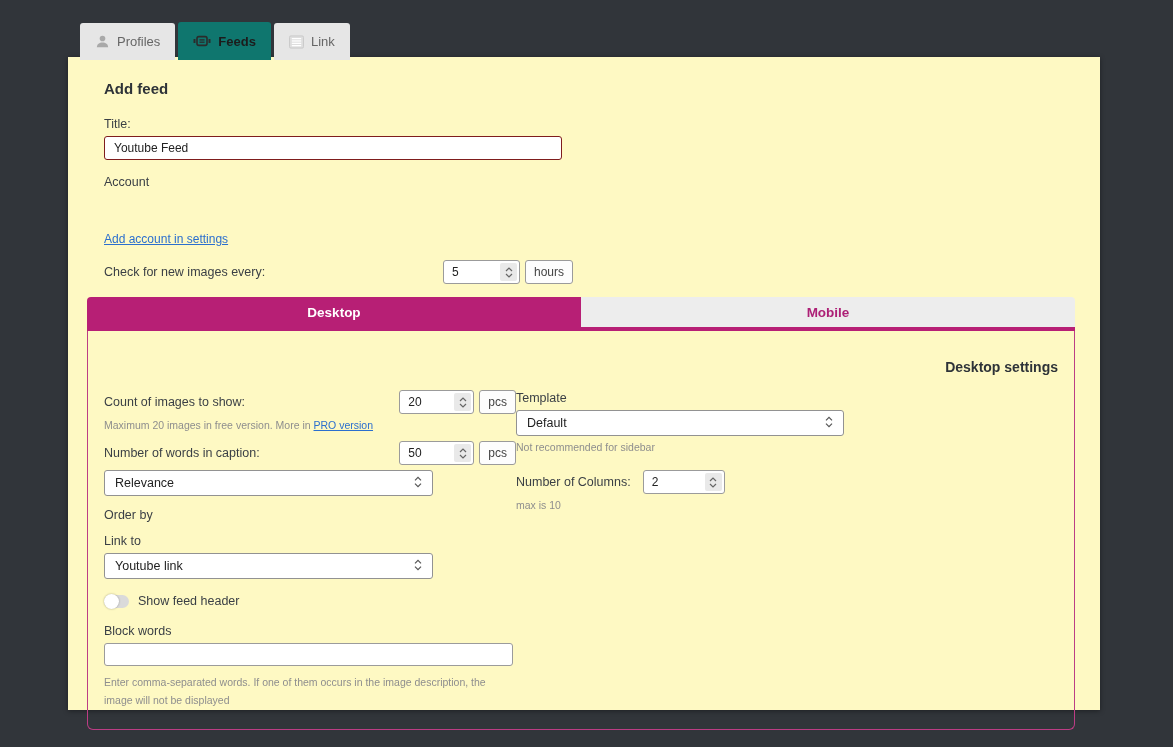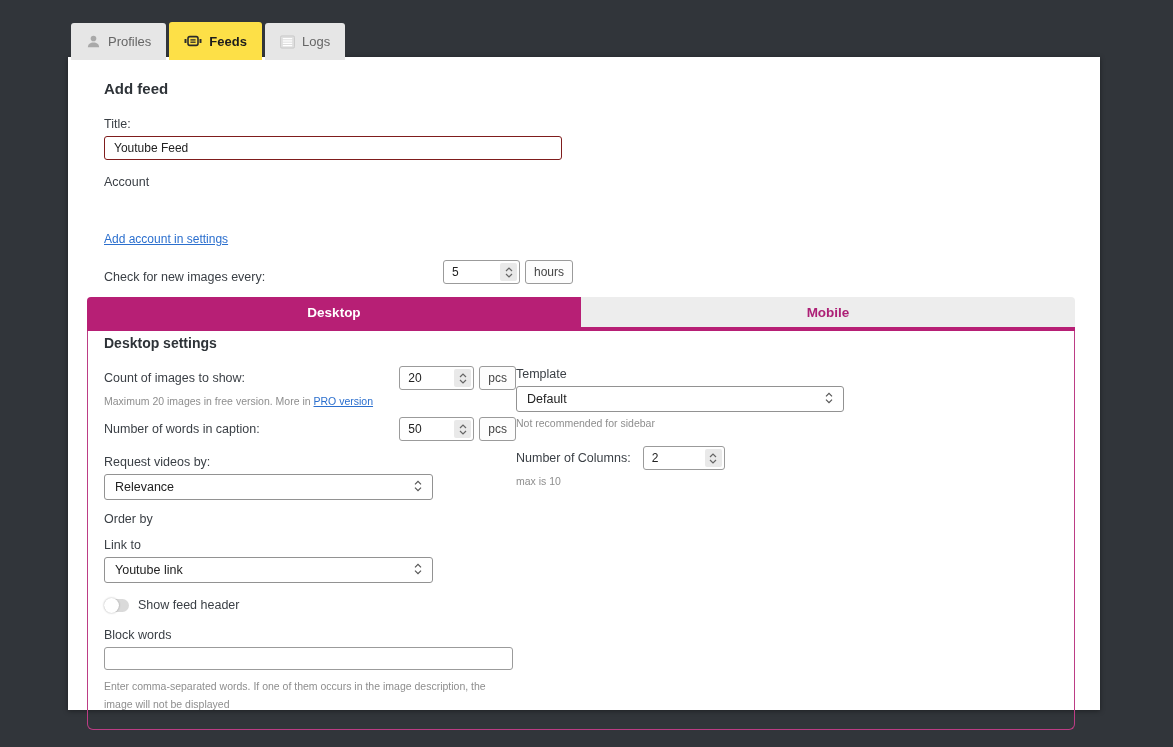--- a/index.html
+++ b/index.html
@@ -7,48 +7,48 @@
   body {
     font-family:"Liberation Sans", sans-serif;
     background:#31353a;
     position:relative;
     overflow:hidden;
     color:#3a3f45;
   }
   .stage { position:absolute; inset:0; }
 
   
-  .main-tabs { position:absolute; left:71px; top:22px; display:flex; gap:3px; align-items:flex-end; z-index:3; }
+  .main-tabs { position:absolute; left:80px; top:22px; display:flex; gap:3px; align-items:flex-end; z-index:3; }
   .mtab {
     height:37px; display:flex; align-items:center; gap:7px;
     padding:0 15px; background:#e6e6e6; border-radius:3px 3px 0 0;
     font-size:13px; color:#666; cursor:pointer;
   }
-  .mtab.active { background:#fde047; height:38px; font-weight:bold; color:#1c1c1c; }
+  .mtab.active { background:#0f766e; height:38px; font-weight:bold; color:#1c1c1c; }
   .mtab .ticon { display:flex; align-items:center; }
   .mtab.license-tab { color:#f2a033; }
 
   
   .card {
     position:absolute; left:68px; top:57px; width:1032px; height:653px;
-    background:#ffffff; box-shadow:0 1px 5px rgba(0,0,0,.4); z-index:2;
+    background:#fef9c3; box-shadow:0 1px 5px rgba(0,0,0,.4); z-index:2;
   }
   .page-title { margin:23px 0 0 36px; font-size:15px; font-weight:bold; color:#2e3338; }
   .lbl { font-size:12.5px; color:#3a3f45; }
   .help { font-size:10.5px; color:#8e8e8e; }
 
   .title-label { display:block; margin:20px 0 5px 36px; }
   .title-input {
     display:block; margin-left:36px; width:458px; height:24px;
     border:1px solid #7f1d1d; border-radius:3px; background:#fff;
     font-family:inherit; font-size:12px; color:#222; padding:0 9px; outline:none;
   }
   .account-label { display:block; margin:15px 0 3px 36px; }
   .account-link { display:inline-block; margin-left:36px; font-size:12px; color:#2b6fce; text-decoration:underline; cursor:pointer;margin-top:40px; }
-  .check-row { margin:13px 0 0 36px; display:flex; align-items:flex-end; }
+  .check-row { margin:13px 0 0 36px; display:flex; align-items:center; }
   .check-row .lbl { width:339px; }
 
   
   .numwrap {
     display:inline-flex; align-items:center; justify-content:space-between;
     height:24px; background:#fff; border:1px solid #9b9b9b; border-radius:3px; cursor:text;
   }
   .numval { font-size:12px; color:#222; padding-left:8px; }
   .spin {
     width:17px; height:18px; margin-right:2px; background:#e9e9e9; border-radius:2px;
@@ -63,21 +63,21 @@
   .device-panel { margin:13px 0 0 19px; width:988px; }
   .device-tabs { display:flex; height:30px; }
   .dtab { flex:1; display:flex; align-items:center; justify-content:center; font-size:13.5px; font-weight:bold; cursor:pointer; }
   .dtab-desktop { background:#b71f75; color:#fff; border-radius:4px 0 0 0; }
   .dtab-mobile { background:#ededed; color:#ad2076; border-radius:0 4px 0 0; }
   .accent-strip { height:4px; background:#b71f75; }
   .panel-body {
     height:399px; border:1px solid #bc3d85; border-top:none; border-radius:0 0 6px 6px;
     padding:0 16px;
   }
-  .panel-heading { text-align:left; font-size:14px; font-weight:bold; color:#2e3338; padding-top:4px; }
+  .panel-heading { text-align:right; font-size:14px; font-weight:bold; color:#2e3338; padding-top:28px; }
   .panel-cols { display:flex; margin-top:15px; }
   .col-left { width:412px; }
   .col-right { width:330px; }
 
   .row-num { display:flex; align-items:center; justify-content:space-between; }
   .row-num .ctrls { display:flex; align-items:center; }
   .numwrap.w75 { width:75px; }
   .numwrap.w77 { width:77px; }
   .numwrap.w82 { width:82px; }
 
@@ -139,21 +139,21 @@
     <div class="mtab">
       <span class="ticon">
         <svg width="15" height="14" viewBox="0 0 16 14">
           <rect x="0.5" y="0.5" width="15" height="13" rx="1.5" fill="#dedede" stroke="#c9c9c9"></rect>
           <line x1="3" y1="3.4" x2="13" y2="3.4" stroke="#fff" stroke-width="1.4"></line>
           <line x1="3" y1="5.9" x2="13" y2="5.9" stroke="#fff" stroke-width="1.4"></line>
           <line x1="3" y1="8.4" x2="13" y2="8.4" stroke="#fff" stroke-width="1.4"></line>
           <line x1="3" y1="10.9" x2="13" y2="10.9" stroke="#fff" stroke-width="1.4"></line>
         </svg>
       </span>
-      <span>Logs</span>
+      <span>Link</span>
     </div>
   </div>
 
   <div class="card">
 
     <div class="page-title">Add feed</div>
 
     <label class="lbl title-label">Title:</label>
     <input class="title-input" type="text" value="Youtube Feed" style="">
 
@@ -217,21 +217,20 @@
                     <svg width="8" height="11" viewBox="0 0 8 11">
                         <path d="M1 4 L4 1 L7 4" stroke="#666" stroke-width="1.2" fill="none"></path>
                         <path d="M1 7 L4 10 L7 7" stroke="#666" stroke-width="1.2" fill="none"></path>
                       </svg>
                   </span>
                 </span>
                 <span class="unit-box">pcs</span>
               </span>
             </div>
 
-            <span class="lbl lblock mt14">Request videos by:</span>
             <div class="sel">
               <span>Relevance</span>
               <span>
                 <svg width="8" height="12" viewBox="0 0 8 12">
                     <path d="M1 4.4 L4 1.4 L7 4.4" stroke="#555" stroke-width="1.2" fill="none"></path>
                     <path d="M1 7.6 L4 10.6 L7 7.6" stroke="#555" stroke-width="1.2" fill="none"></path>
                   </svg>
               </span>
             </div>
 

